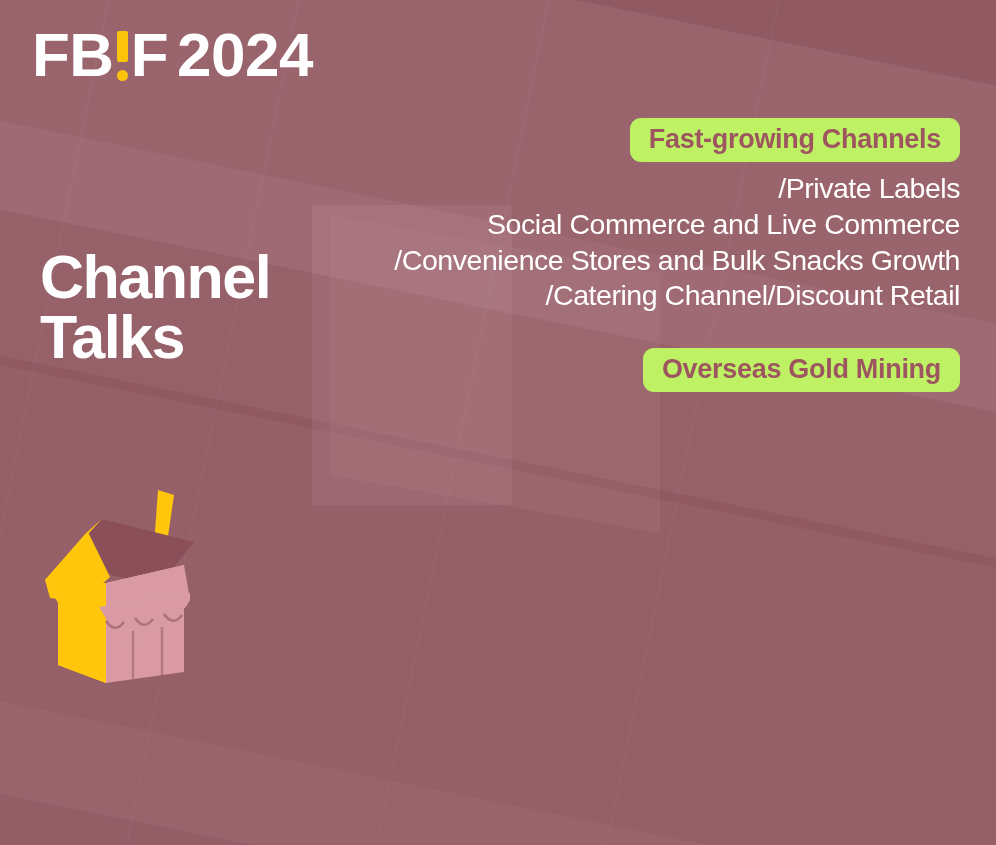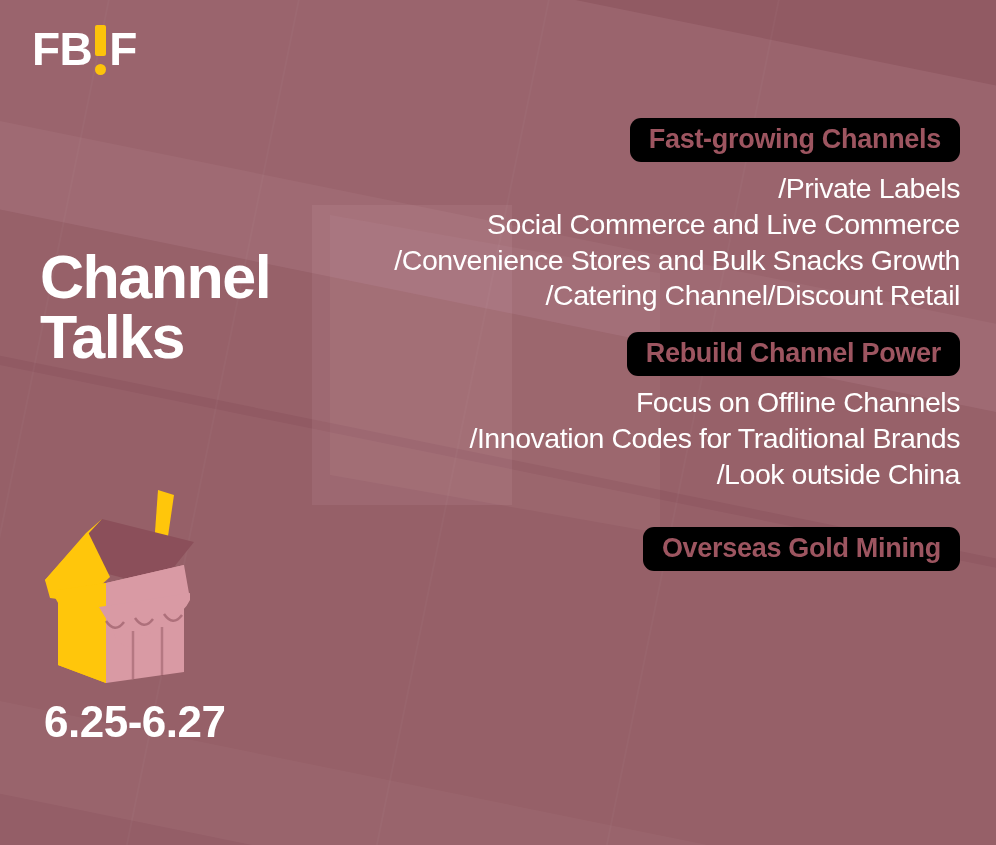--- a/index.html
+++ b/index.html
@@ -79,21 +79,21 @@
   }
 
   
   .logo {
     position: absolute;
     left: 32px;
     top: 24px;
     display: flex;
     align-items: center;
     font-weight: 700;
-    font-size: 46px;
+    font-size: 62px;
     letter-spacing: -0.5px;
     color: #ffffff;
     line-height: 1;
     white-space: nowrap;
   }
   .logo .bang {
     display: inline-flex;
     flex-direction: column;
     align-items: center;
     justify-content: space-between;
@@ -155,21 +155,21 @@
     right: 36px;
     top: 118px;
     width: 640px;
     text-align: right;
   }
   .section { margin-bottom: 10px; }
   .section:last-child { margin-bottom: 0; }
 
   .pill {
     display: inline-block;
-    background: #000000;
+    background: #bef264;
     color: #9d5560;
     font-size: 27px;
     font-weight: 700;
     letter-spacing: -0.3px;
     padding: 7px 19px 8px 19px;
     border-radius: 11px;
     line-height: 1.08;
     margin-bottom: 9px;
   }
   .lines {
@@ -202,20 +202,21 @@
     <div class="stripe" style="left:790px;  top:-60px; height:1000px;"></div>
   </div>
 
   <div class="logo">
     <span>FB</span>
     <span class="bang">
       <span class="bar"></span>
       <span class="dot"></span>
     </span>
     <span>F</span>
+    <span class="year">2024</span>
   </div>
 
   <div class="title">Channel
 Talks</div>
 
   <div class="shop-icon">
     <svg viewBox="0 0 180 210" width="180" height="210" xmlns="http://www.w3.org/2000/svg">
 
       <path d="M114 3 L130 8 L122 63 L110 59 Z" fill="#ffc60b"></path>
       <circle cx="114" cy="80" r="13" fill="#ffc60b"></circle>
@@ -239,41 +240,32 @@
 
       <path d="M62 134 q9 13 18 1" stroke="#8b4f5a" stroke-width="2.5" fill="none" opacity="0.55"></path>
       <path d="M91 131 q9 13 18 1" stroke="#8b4f5a" stroke-width="2.5" fill="none" opacity="0.55"></path>
       <path d="M120 127 q9 13 18 1" stroke="#8b4f5a" stroke-width="2.5" fill="none" opacity="0.55"></path>
 
       <line x1="89" y1="144" x2="89" y2="192" stroke="#8b4f5a" stroke-width="2.5" opacity="0.45"></line>
       <line x1="118" y1="140" x2="118" y2="189" stroke="#8b4f5a" stroke-width="2.5" opacity="0.45"></line>
     </svg>
   </div>
 
-  <div class="date">6.25-6.27</div>
 
   <div class="sections">
 
     <div class="section sec-1">
       <div class="pill">Fast-growing Channels</div>
       <div class="lines">
         <span class="line">/Private Labels</span>
         <span class="line">Social Commerce and Live Commerce</span>
         <span class="line">/Convenience Stores and Bulk Snacks Growth</span>
         <span class="line">/Catering Channel/Discount Retail</span>
       </div>
     </div>
 
-    <div class="section sec-2">
-      <div class="pill">Rebuild Channel Power</div>
-      <div class="lines">
-        <span class="line">Focus on Offline Channels</span>
-        <span class="line">/Innovation Codes for Traditional Brands</span>
-        <span class="line">/Look outside China</span>
-      </div>
-    </div>
 
     <div class="section sec-3">
       <div class="pill">Overseas Gold Mining</div>
     </div>
 
   </div>
 </div>
 
 </body></html>

